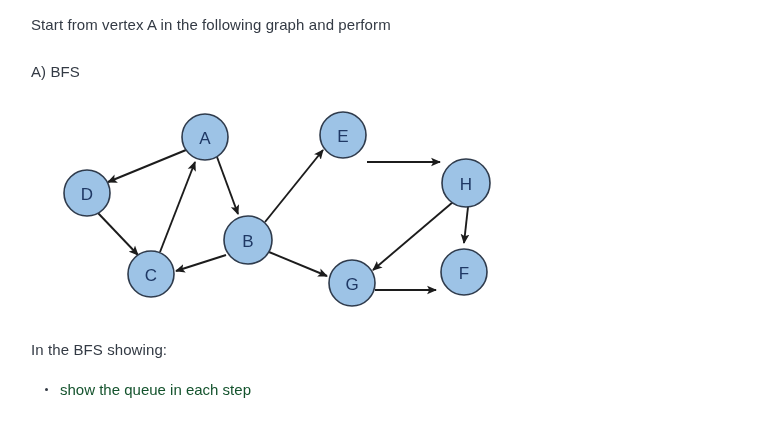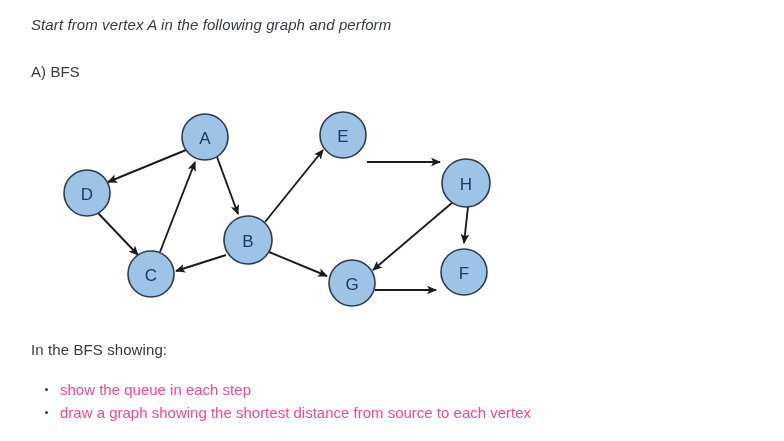--- a/index.html
+++ b/index.html
@@ -22,33 +22,33 @@
     width: 784px; height: 441px;
   }
   .prompt-line {
     position: absolute;
     font-size: 15px;
     line-height: 20px;
     color: #333a44;
     white-space: nowrap;
     letter-spacing: 0.1px;
   }
-  #intro-line { left: 31px; top: 15px; font-style: italic; }
+  #intro-line { left: 31px; top: 15px; }
   #part-label { left: 31px; top: 62px; }
   #approach-line { left: 31px; top: 340px; }
   #bullet-list {
     position: absolute;
     left: 31px;
     top: 378px;
     margin: 0;
     padding: 0 0 0 29px;
     list-style: none;
     font-size: 15px;
     line-height: 23px;
-    color: #ec4899;
+    color: #14532d;
   }
   #bullet-list li {
     position: relative;
     white-space: nowrap;
   }
   #bullet-list li::before {
     content: "";
     position: absolute;
     left: -15px;
     top: 10px;
@@ -149,16 +149,15 @@
           <text class="node-label" x="424" y="173">F</text>
         </g>
       </g>
     </svg>
   </div>
 
   <div class="prompt-line" id="approach-line">In the BFS showing:</div>
 
   <ul id="bullet-list">
     <li>show the queue in each step</li>
-    <li>draw a graph showing the shortest distance from source to each vertex</li>
   </ul>
 
 </div>
 
 </body></html>

